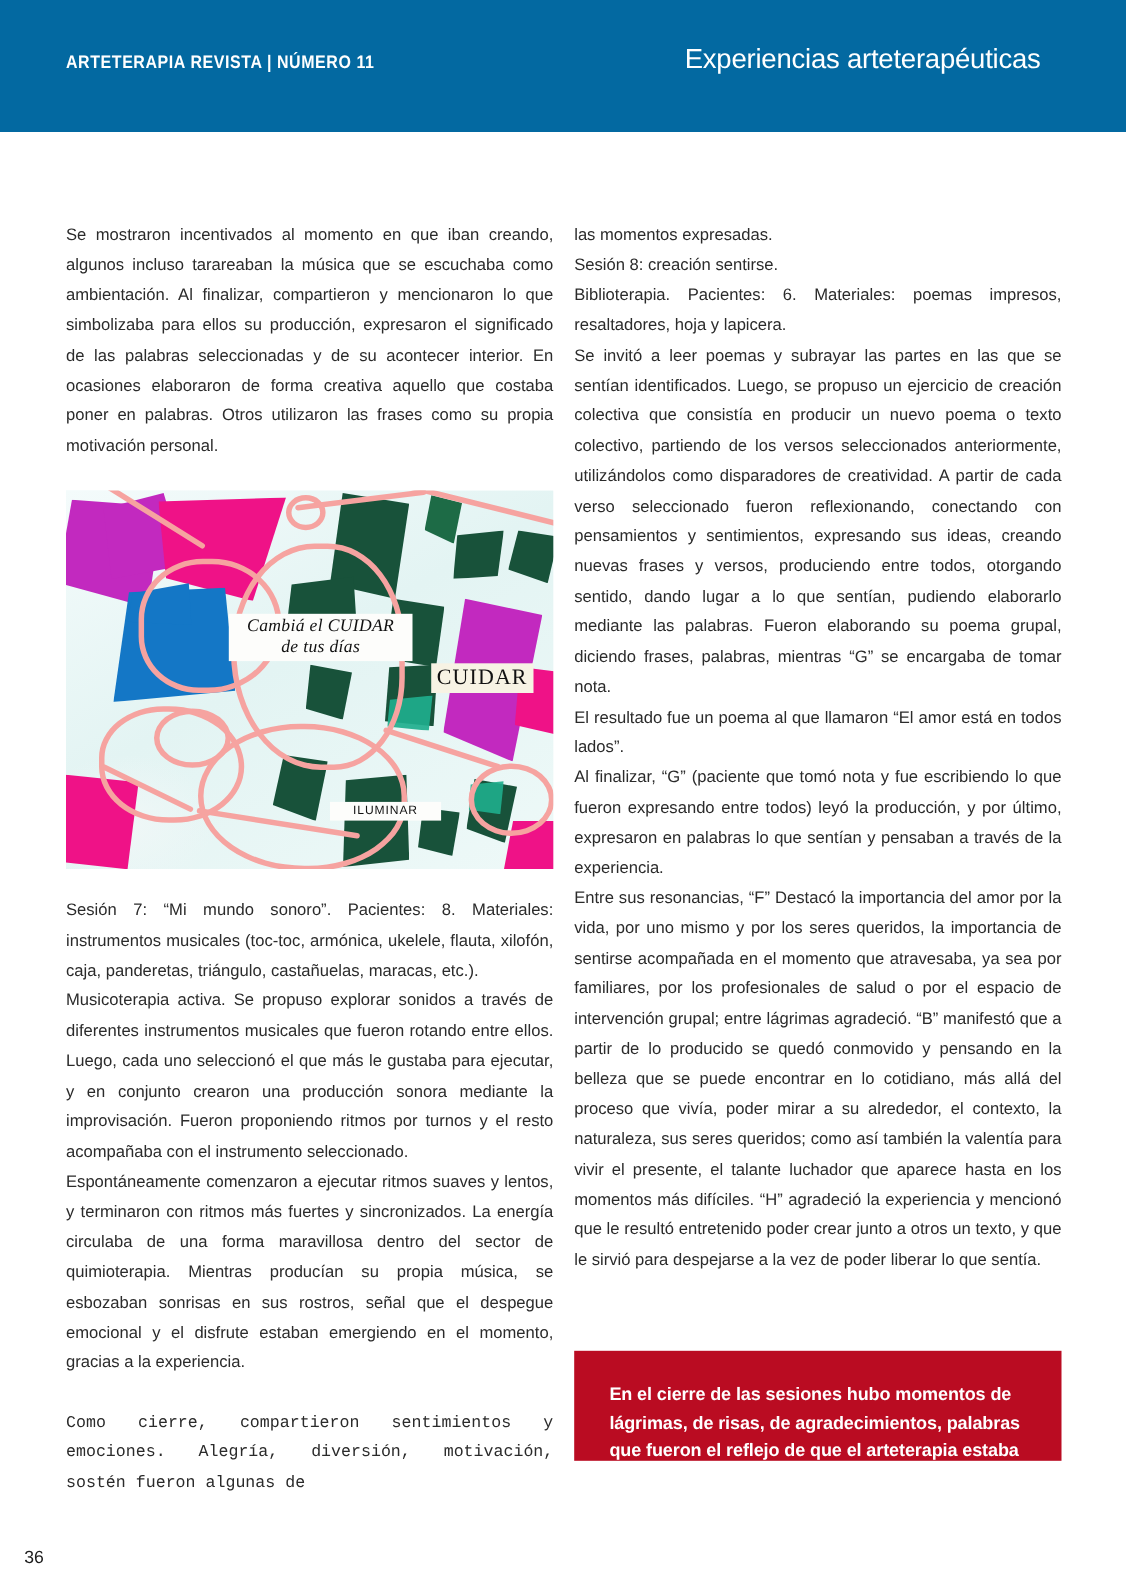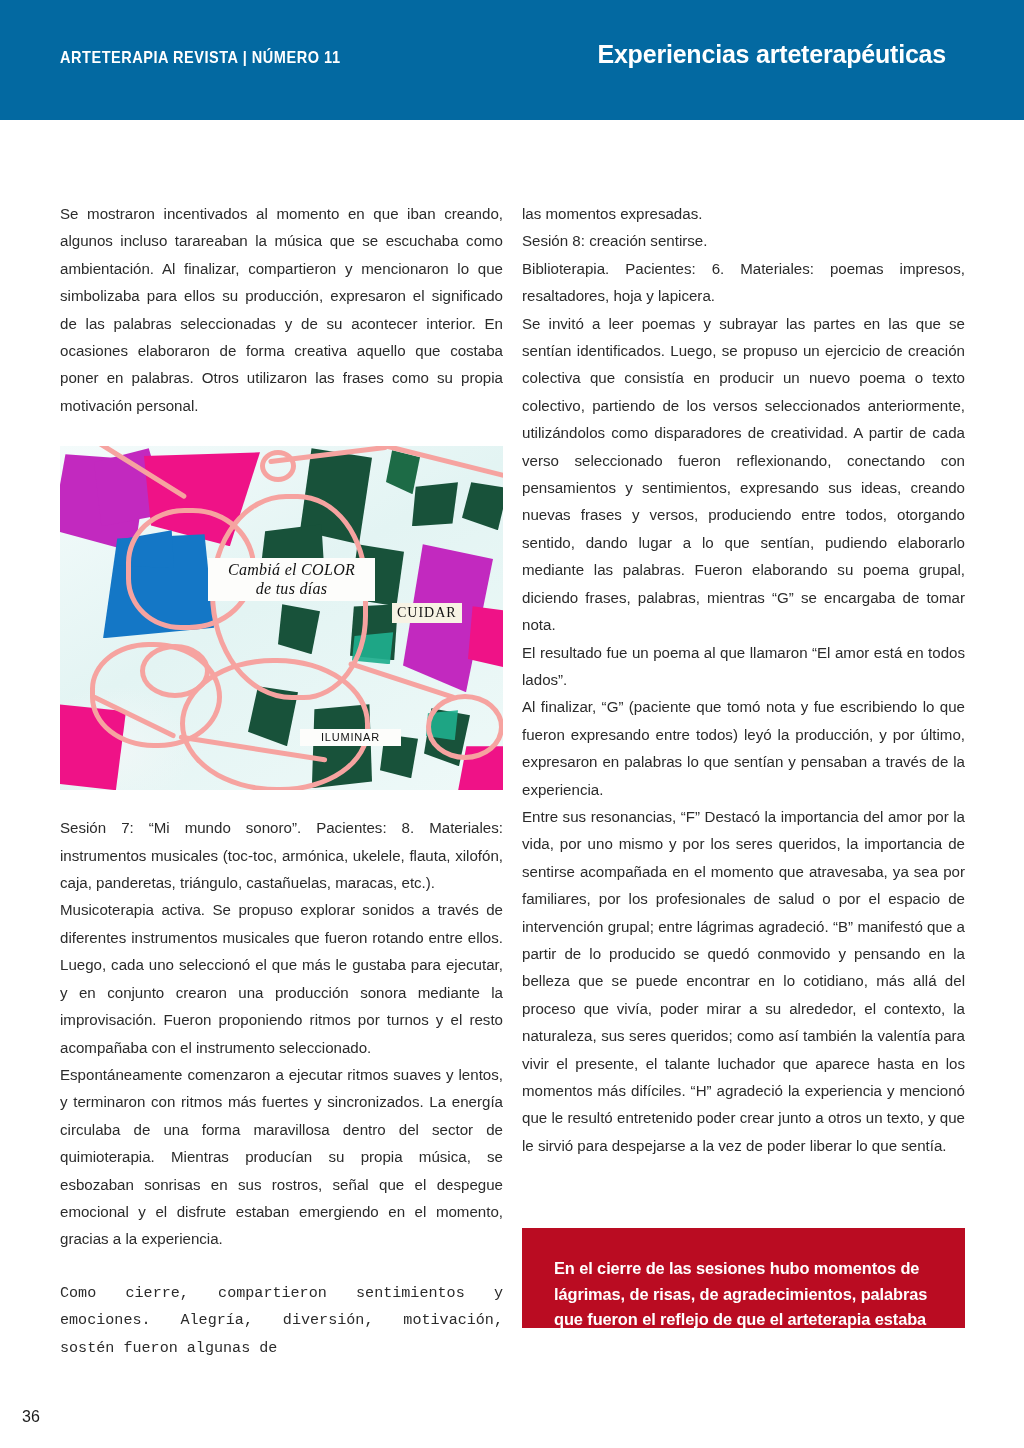--- a/index.html
+++ b/index.html
@@ -35,21 +35,21 @@
     transform: scaleX(0.88);
     transform-origin: left center;
     white-space: nowrap;
   }
   .header-right {
     position: absolute;
     right: 78px;
     top: 40px;
     color: #ffffff;
     font-size: 25px;
-    font-weight: bold;
+    font-weight: normal;
     letter-spacing: -0.2px;
     white-space: nowrap;
     margin-left: 36px;
   }
 
   
   .col {
     position: absolute;
     top: 200px;
     width: 443px;
@@ -120,21 +120,21 @@
   }
   .label-main {
     left: 148px; top: 112px;
     width: 155px;
     font-style: italic;
     font-size: 16px;
     text-align: center;
   }
   .label-cuidar {
     left: 332px; top: 157px;
-    font-size: 14px;
+    font-size: 20px;
     padding: 2px 5px;
     background: #f7f3e4;
     letter-spacing: 1px;
   }
   .label-iluminar {
     left: 240px; top: 283px;
     font-size: 11px;
     padding: 2px 21px;
     letter-spacing: 0.8px;
     font-family: "Liberation Sans", sans-serif;
@@ -220,21 +220,21 @@
       <span class="yarn" style="left:120px; top:212px;width:180px; height:124px; border-radius:50% 50% 48% 52%;"></span>
       <span class="yarn" style="left:366px; top:248px;width:68px;  height:56px;"></span>
       <span class="yarn-line" style="left:4px;   top:14px;  width:132px; transform:rotate(32deg);"></span>
       <span class="yarn-line" style="left:208px; top:6px;   width:120px; transform:rotate(-7deg);"></span>
       <span class="yarn-line" style="left:300px; top:10px;  width:152px; transform:rotate(14deg);"></span>
       <span class="yarn-line" style="left:286px; top:232px; width:112px; transform:rotate(18deg);"></span>
       <span class="yarn-line" style="left:118px; top:300px; width:150px; transform:rotate(9deg);"></span>
       <span class="yarn-line" style="left:28px;  top:268px; width:92px;  transform:rotate(26deg);"></span>
 
       <div class="label label-main">
-        <div>Cambiá el COLOR</div>
+        <div>Cambiá el CUIDAR</div>
         <div>de tus días</div>
       </div>
       <div class="label label-cuidar">CUIDAR</div>
       <div class="label label-iluminar">ILUMINAR</div>
     </div>
   </div>
 
   <p>Sesión 7: “Mi mundo sonoro”. Pacientes: 8. Materiales: instrumentos musicales (toc-toc, armónica, ukelele, flauta, xilofón, caja, panderetas, triángulo, castañuelas, maracas, etc.).</p>
   <p>Musicoterapia activa. Se propuso explorar sonidos a través de diferentes instrumentos musicales que fueron rotando entre ellos. Luego, cada uno seleccionó el que más le gustaba para ejecutar, y en conjunto crearon una producción sonora mediante la improvisación. Fueron proponiendo ritmos por turnos y el resto acompañaba con el instrumento seleccionado.</p>
   <p>Espontáneamente comenzaron a ejecutar ritmos suaves y lentos, y terminaron con ritmos más fuertes y sincronizados. La energía circulaba de una forma maravillosa dentro del sector de quimioterapia. Mientras producían su propia música, se esbozaban sonrisas en sus rostros, señal que el despegue emocional y el disfrute estaban emergiendo en el momento, gracias a la experiencia.</p>

